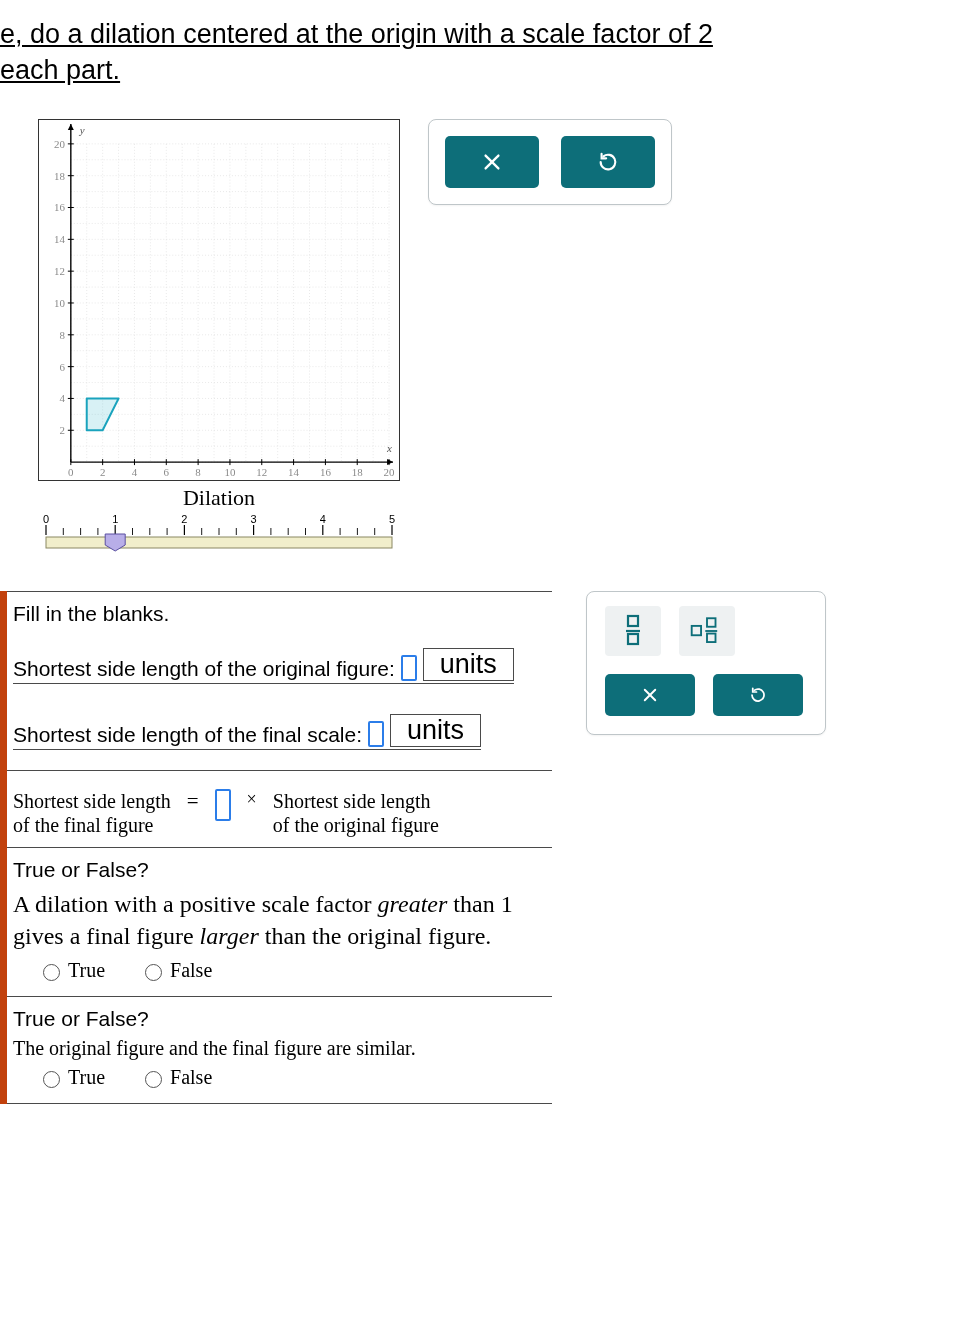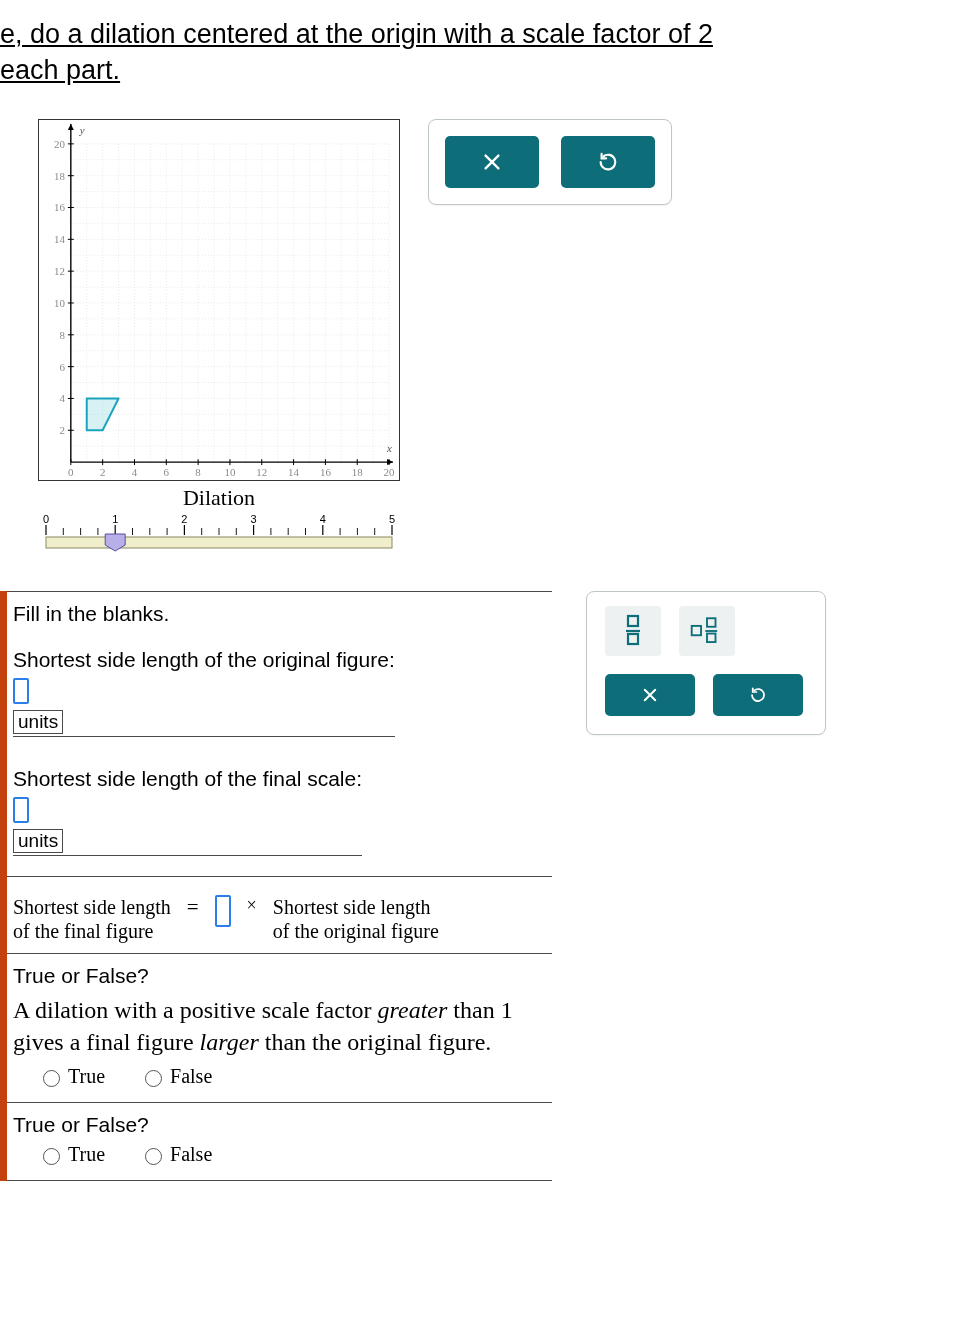--- a/index.html
+++ b/index.html
@@ -21,23 +21,23 @@
 
 .toolbar1 { margin-left: 28px; border: 1px solid #bfc6c9; border-radius: 8px; padding: 16px 16px; display: flex; gap: 22px; box-shadow: 0 1px 2px rgba(0,0,0,.05); background:#fff; }
 .teal-btn { background: #0d6e79; border: none; border-radius: 5px; width: 94px; height: 52px; display:flex; align-items:center; justify-content:center; color:#fff; cursor:pointer; }
 .teal-btn svg { width: 22px; height: 22px; stroke: #fff; }
 
 .qrow { display:flex; align-items:flex-start; margin-top: 42px; }
 
 .qpanel { width: 552px; border-left: 7px solid #c2410c; }
 .qcell { border-bottom: 1px solid #4a4a4a; padding: 10px 8px 10px 6px; }
 .qcell:first-child { border-top: 1px solid #4a4a4a; }
-.label-line { display:flex; align-items:flex-start; gap: 6px; border-bottom: 1px solid #4a4a4a; padding-bottom: 2px; width: fit-content; flex-direction: column; }
+.label-line { display:flex; align-items:flex-end; gap: 6px; border-bottom: 1px solid #4a4a4a; padding-bottom: 2px; width: fit-content; }
 .blank { display:inline-block; width: 16px; height: 26px; border: 2px solid #2b7de9; border-radius: 2px; background:#fff; }
-.unit-box { border:1px solid #4a4a4a; padding: 0 4px; font-size: 19px; }
+.unit-box { border:1px solid #4a4a4a; padding: 0 16px; font-size: 27px; }
 
 .eq-row { display:flex; align-items:flex-start; gap: 16px; padding-top: 8px; }
 .eq-stack { display:flex; flex-direction:column; font-family: Georgia, serif; font-size: 20px; line-height:1.2; }
 .eq-times { font-family: Georgia, serif; font-size: 18px; }
 
 .tf-row { display:flex; gap: 40px; padding: 6px 0 4px 30px; align-items:center; font-family: Georgia, serif; font-size: 20px; }
 .radio { width: 17px; height: 17px; border: 1.5px solid #555; border-radius: 50%; display:inline-block; vertical-align:middle; margin-right: 8px; background:#fff; }
 
 .toolbar2 { margin-left: 34px; border: 1px solid #bfc6c9; border-radius: 8px; padding: 14px 18px 18px; background:#fff; box-shadow: 0 1px 2px rgba(0,0,0,.05); width: 240px; }
 .toolbar2 .row1 { display:flex; gap: 18px; margin-bottom: 18px; }
@@ -259,20 +259,21 @@
         <span>A dilation with a positive scale factor </span><i>greater</i><span> than 1 gives a final figure </span><i>larger</i><span> than the original figure.</span>
       </div>
       <div class="tf-row">
         <label><span class="radio"></span><span>True</span></label>
         <label><span class="radio"></span><span>False</span></label>
       </div>
     </div>
 
     <div class="qcell">
       <div>True or False?</div>
+      <div style="font-family: Georgia, serif; font-size: 20px; padding-top:6px;">The original figure and the final figure are similar.</div>
       <div class="tf-row">
         <label><span class="radio"></span><span>True</span></label>
         <label><span class="radio"></span><span>False</span></label>
       </div>
     </div>
 
   </div>
 
   <div class="toolbar2">
     <div class="row1">

